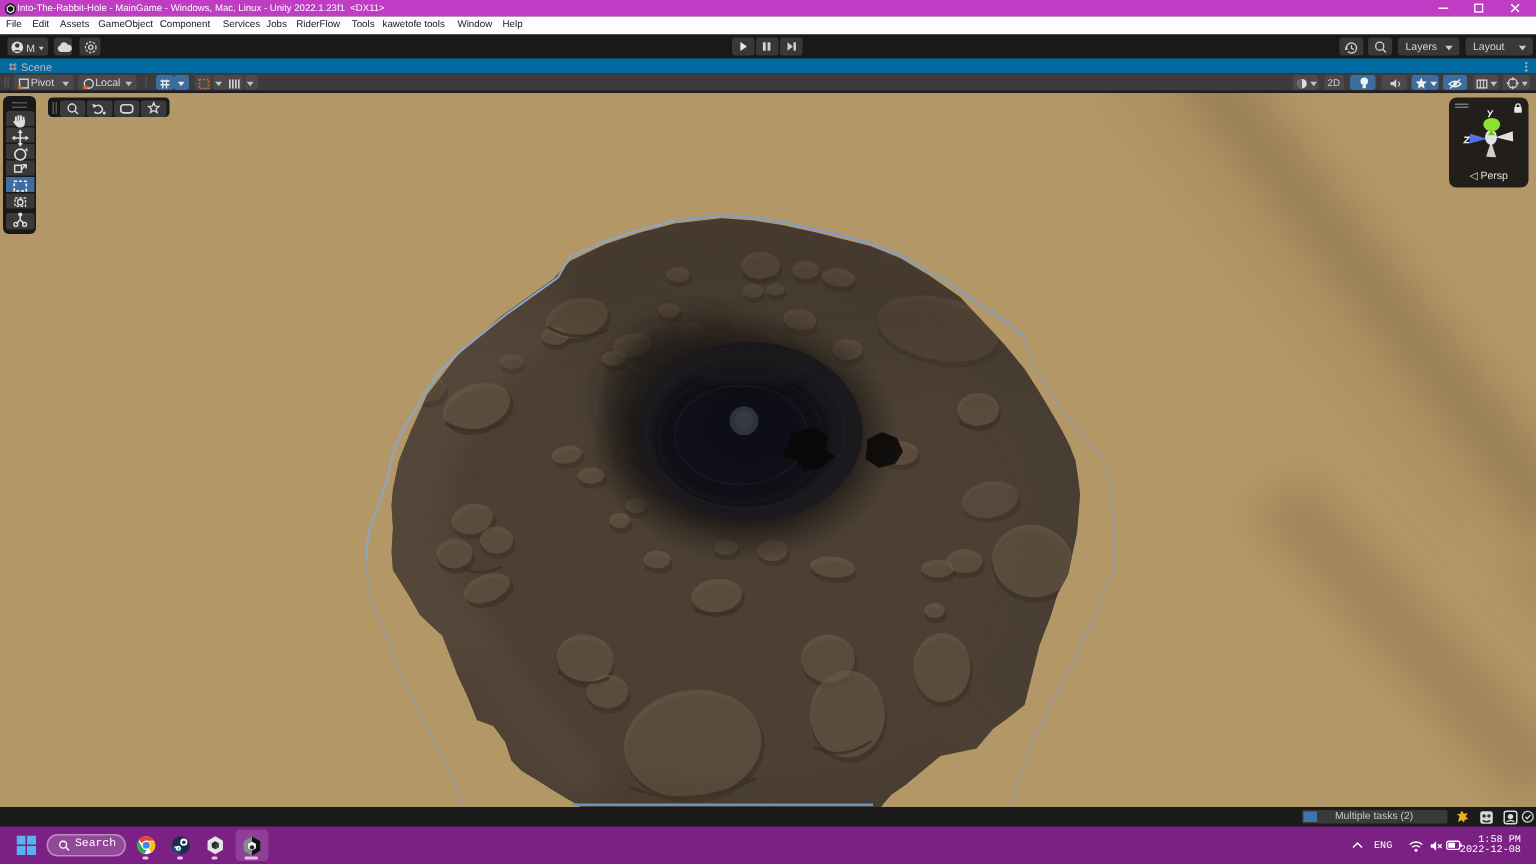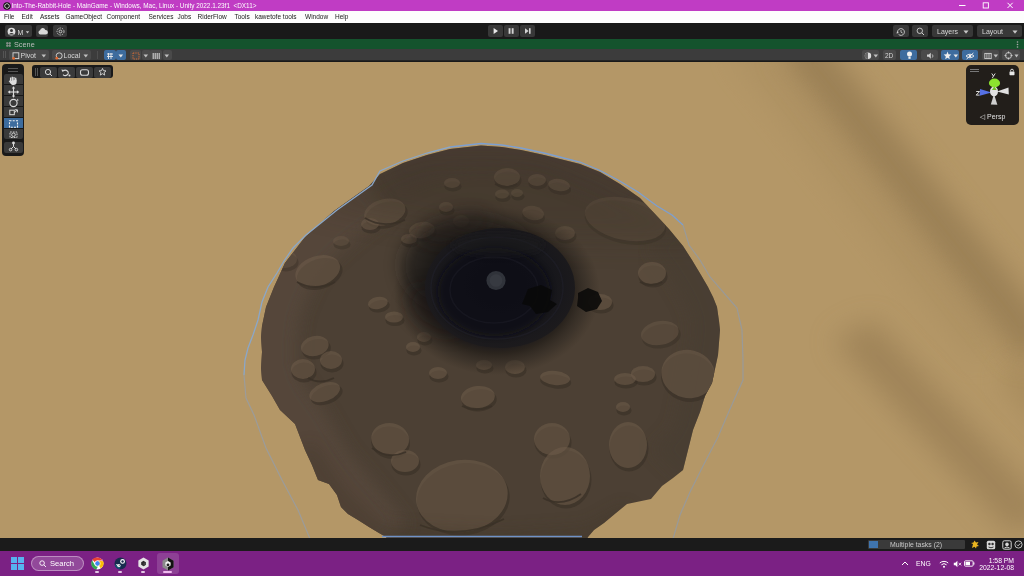--- a/index.html
+++ b/index.html
@@ -5,27 +5,27 @@
 * { margin:0; padding:0; box-sizing:border-box; }
 html,body { width:1024px; height:576px; overflow:hidden; font-family:"Liberation Sans", sans-serif; }
 .abs { position:absolute; }
 #root { position:relative; width:1024px; height:576px; background:#191919; }
 #titlebar { position:absolute; left:0; top:0; width:1024px; height:11px; background:#c03cc4; }
 #titletext { position:absolute; left:11.5px; top:1.5px; font-size:6.4px; color:#fdfdfd; }
 #menubar { position:absolute; left:0; top:11px; width:1024px; height:11.5px; background:#fdfdfd; color:#191919; }
 #menubar span { position:absolute; top:1.8px; font-size:6.5px; }
 #toolbar { position:absolute; left:0; top:22.5px; width:1024px; height:16.5px; background:#191919; }
 .tbtn { position:absolute; background:#383838; border-radius:2px; height:12px; top:2.5px; }
-#tabrow { position:absolute; left:0; top:39px; width:1024px; height:9.5px; background:#14532d;padding-left:36px; }
+#tabrow { position:absolute; left:0; top:39px; width:1024px; height:9.5px; background:#0369a1;padding-left:36px; }
 #scenebar { position:absolute; left:0; top:48.5px; width:1024px; height:12.5px; background:#3c3c3c; border-bottom:1px solid #242424; }
 .sbtn { position:absolute; top:1.5px; height:10px; background:#4a4a4a; border-radius:2px; color:#d4d4d4; font-size:7px; }
 .sblue { background:#3d6c9e; }
 #scene { position:absolute; left:0; top:62px; width:1024px; height:476px; background:#b49767; overflow:hidden; }
 #statusbar { position:absolute; left:0; top:538px; width:1024px; height:12.5px; background:#1b1b1b; }
-#taskbar { position:absolute; left:0; top:550.5px; width:1024px; height:25.5px; background:#7b2184; }
+#taskbar { position:absolute; left:0; top:550.5px; width:1024px; height:25.5px; background:#7b2184;font-family:Liberation Mono, monospace; }
 .ulabel { color:#d6d6d6; font-size:7px; }
 </style>
 </head>
 <body>
 <div id="root">
 
 <div id="titlebar">
   <svg class="abs" style="left:3px;top:1.5px" width="8" height="8" viewBox="0 0 8 8">
     <circle cx="4" cy="4" r="3.8" fill="#161616"></circle>
     <path d="M4 1.5 L6.2 2.8 L6.2 5.2 L4 6.5 L1.8 5.2 L1.8 2.8 Z" fill="none" stroke="#e8e8e8" stroke-width="0.8"></path>

